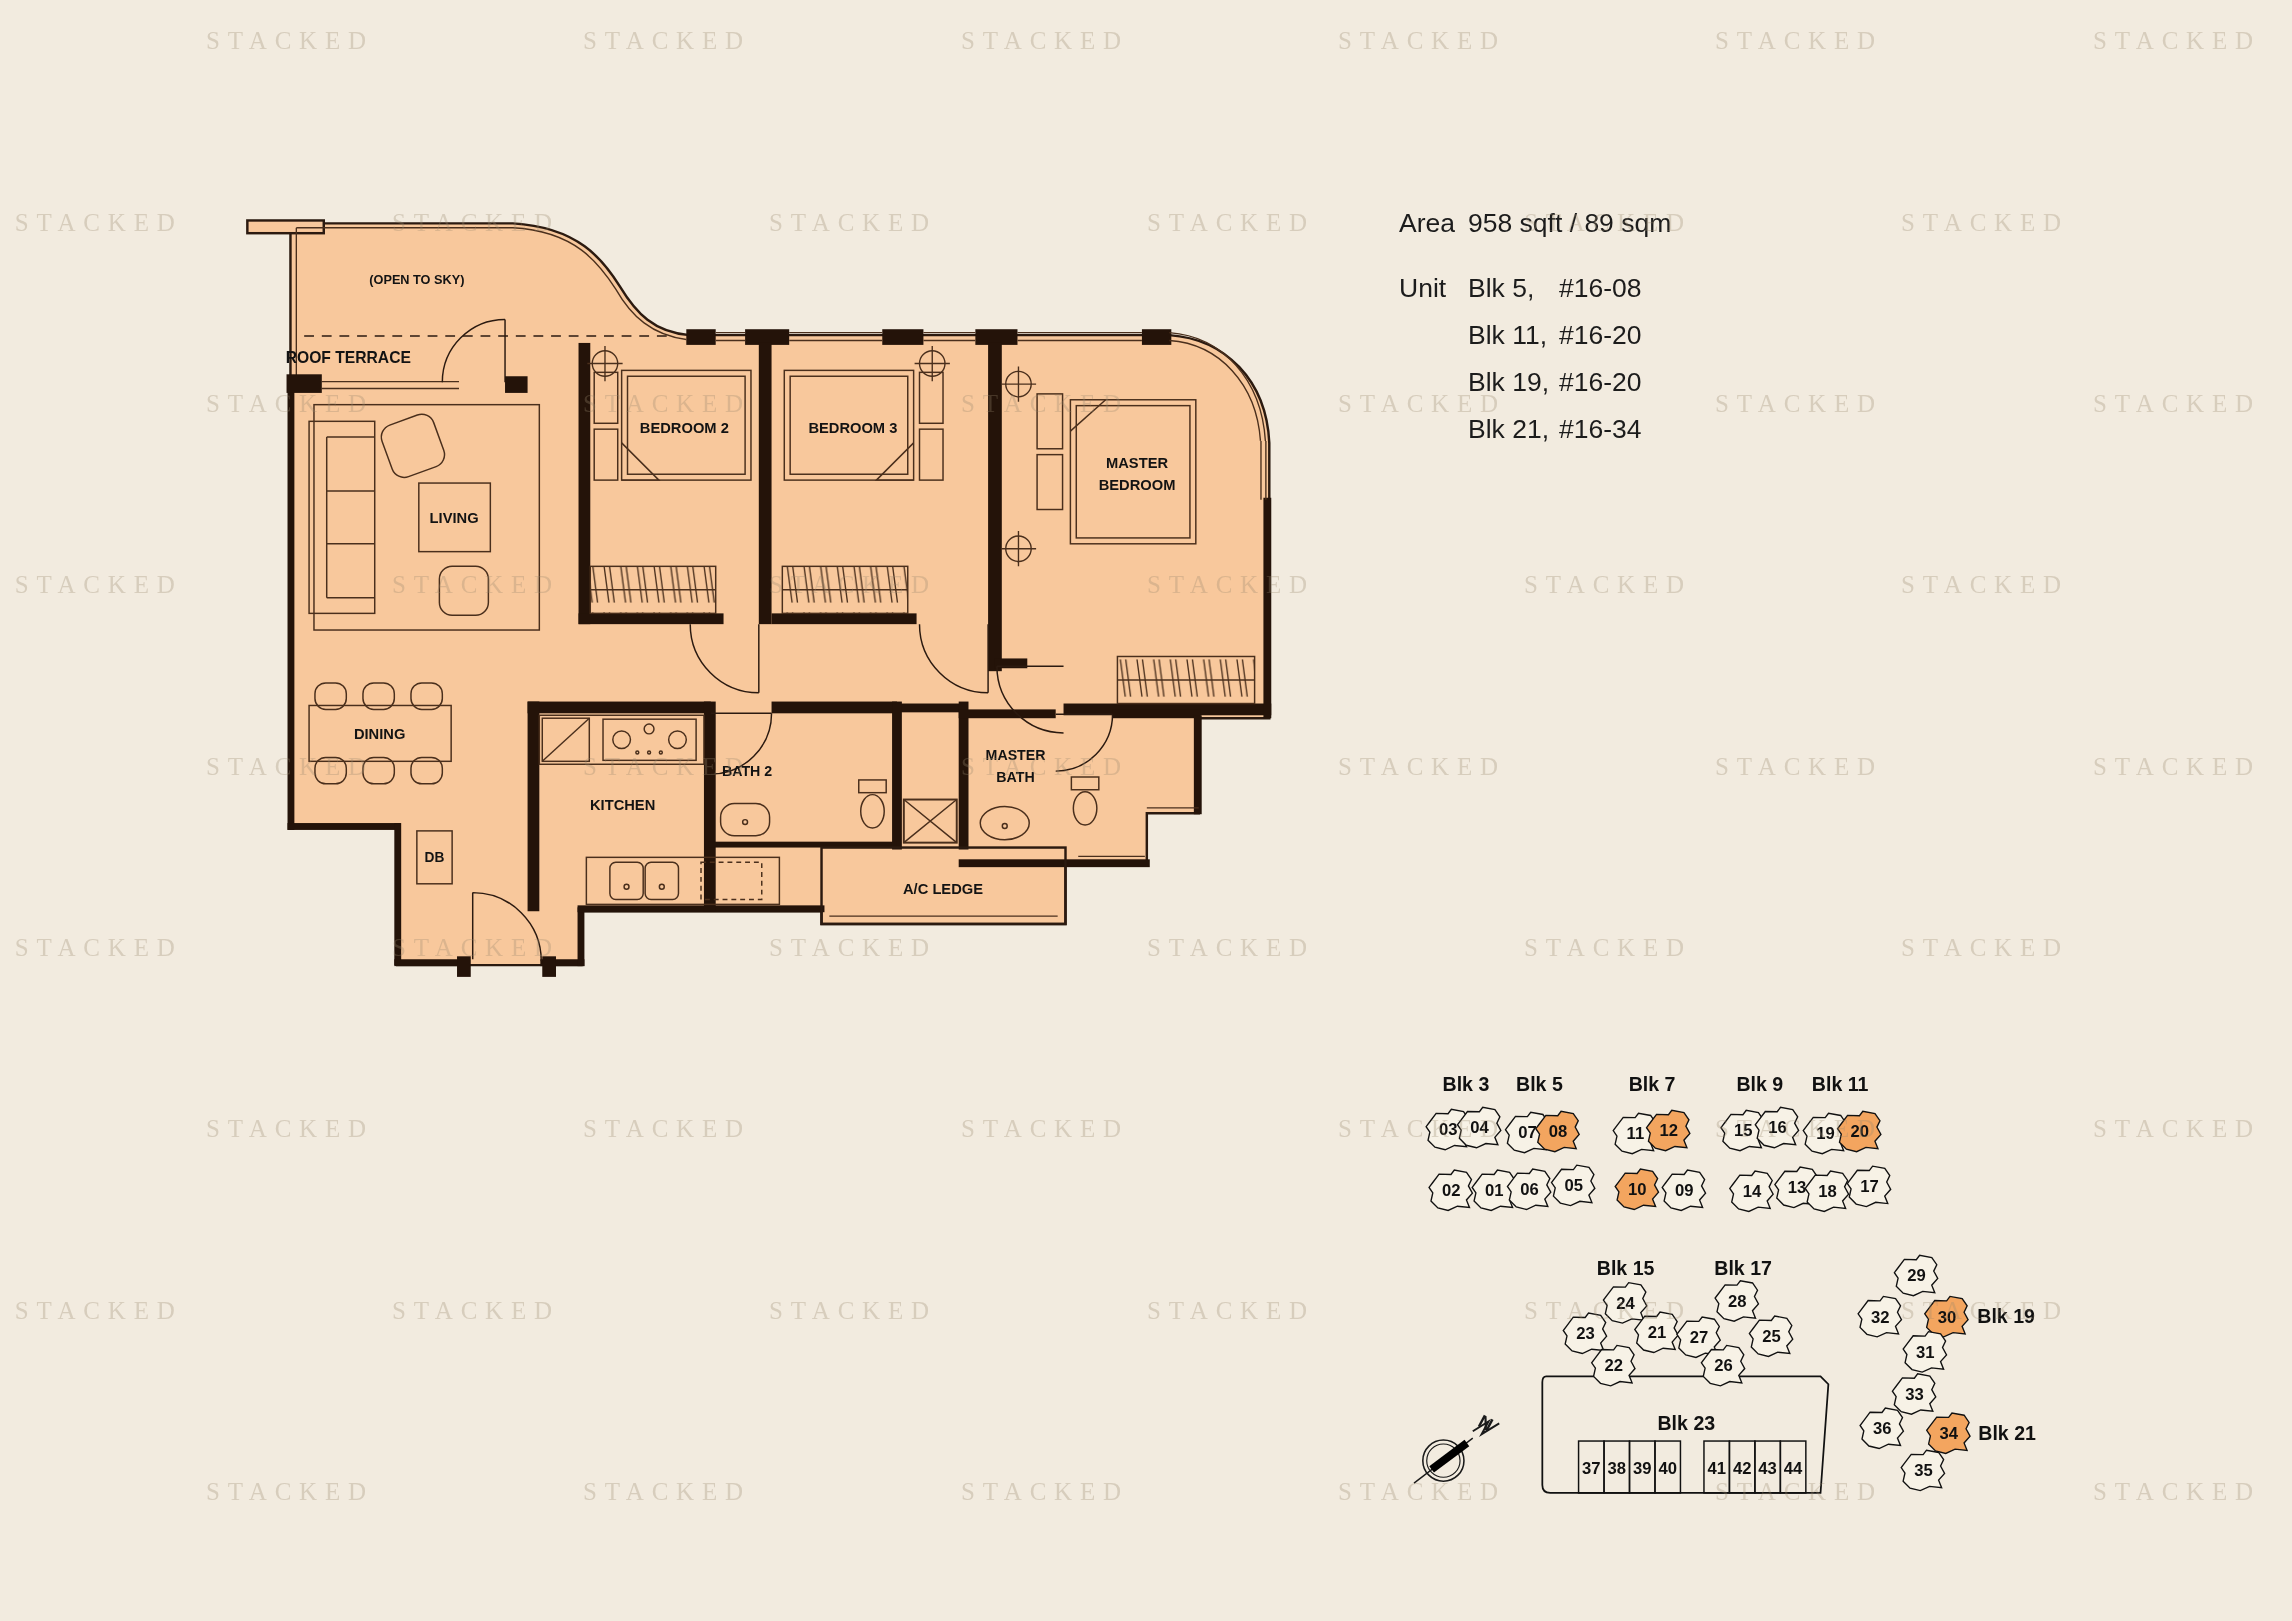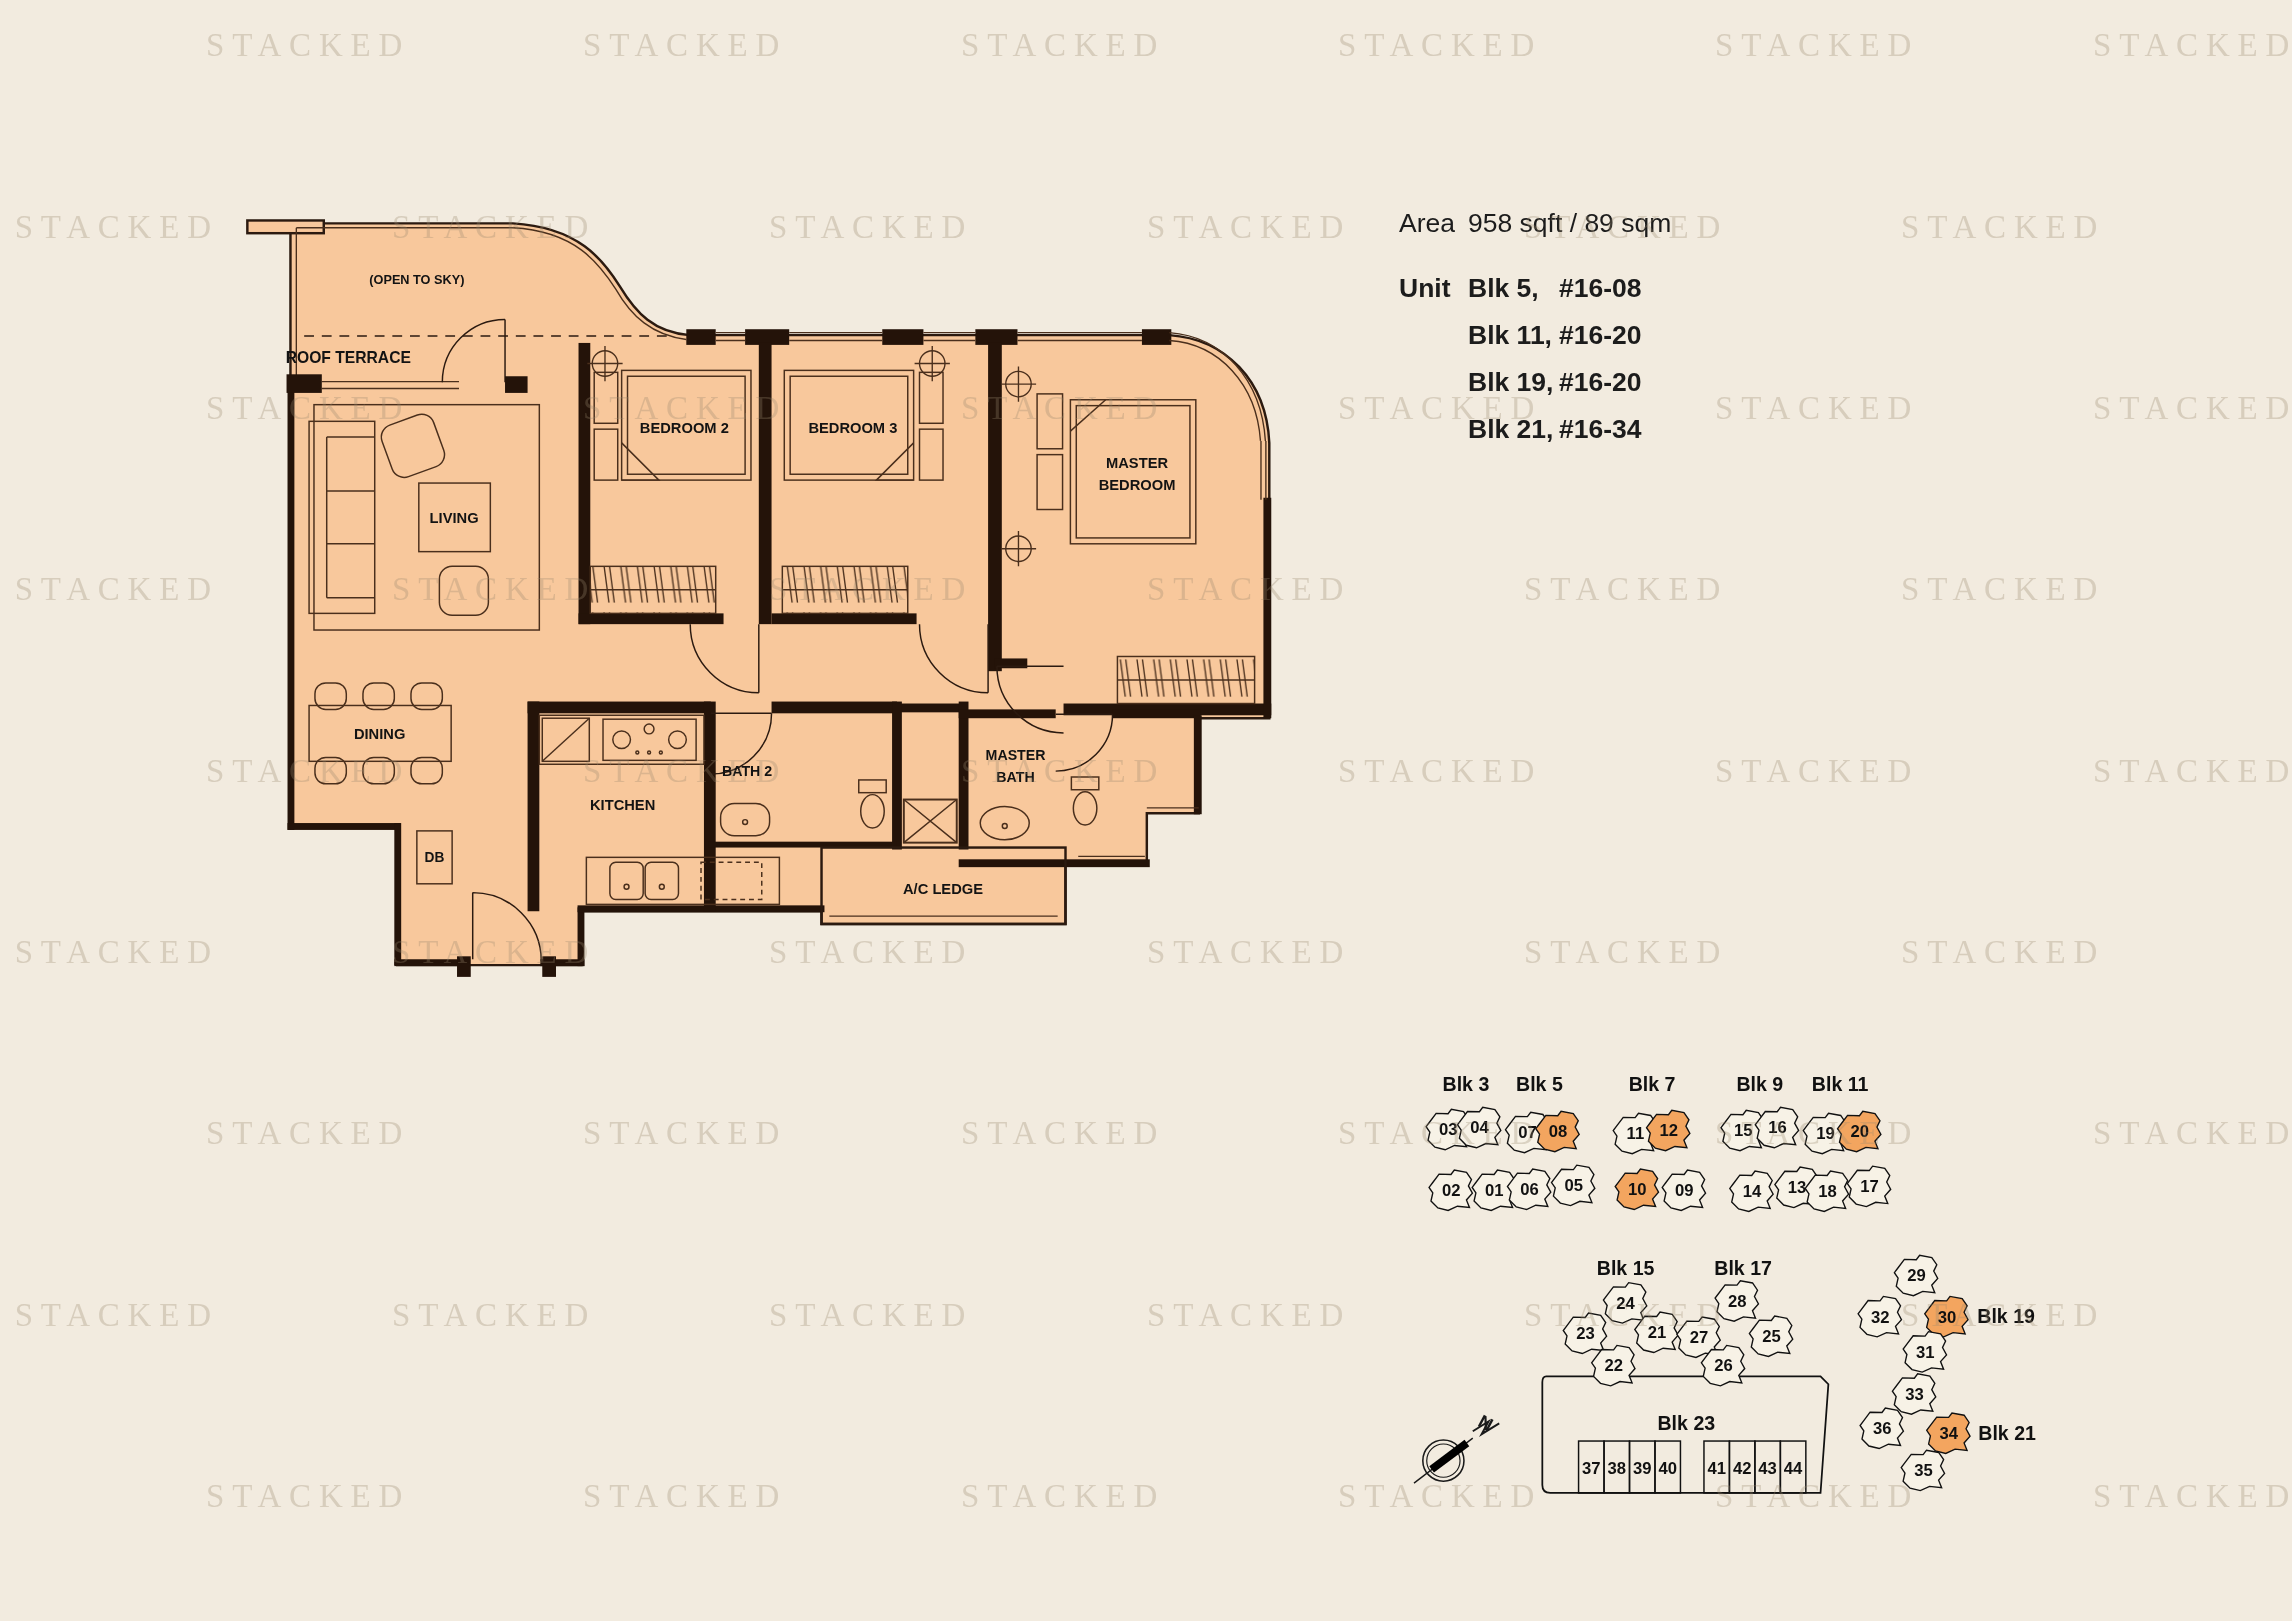--- a/index.html
+++ b/index.html
@@ -5,34 +5,34 @@
   html,body{margin:0;padding:0;}
   body{
     width:2293px;height:1621px;position:relative;overflow:hidden;
     background:#f2ebdf;
     font-family:"Liberation Sans",sans-serif;
   }
   
   #watermarks{position:absolute;inset:0;pointer-events:none;z-index:5;}
   .wm{
     position:absolute;font-family:"Liberation Serif",serif;
-    font-size:33px;letter-spacing:7.8px;color:rgba(152,136,110,0.30);
+    font-size:25px;letter-spacing:7.8px;color:rgba(152,136,110,0.30);
     white-space:nowrap;
   }
   
   #plan{position:absolute;left:167px;top:137px;z-index:2;}
   .room-label{font-family:"Liberation Sans",sans-serif;font-weight:bold;fill:#131313;}
   
   #info{position:absolute;left:1399px;top:208px;width:882px;color:#1c1c1c;z-index:2;}
   #info .title{font-size:46px;font-weight:500;letter-spacing:1px;margin:0 0 29px 0;}
   #info .arearow{font-size:26.5px;display:flex;}
   #info .arearow .lab{width:69px;flex:0 0 69px;}
   #info .note{font-size:22.5px;margin-top:5.9px;}
   #info .unitblock{margin-top:25.5px;font-size:26.5px;}
-  #info .unitrow{display:flex;line-height:47px;font-weight:bold;}
+  #info .unitrow{display:flex;line-height:47px;}
   #info .unitrow .lab{width:69px;flex:0 0 69px;}
   #info .unitrow .blk{width:91px;flex:0 0 91px;}
   
   #site{position:absolute;left:1397px;top:1059px;z-index:2;}
   .blk-label{font-family:"Liberation Sans",sans-serif;font-weight:bold;font-size:20px;fill:#111;}
   .unit-no{font-family:"Liberation Sans",sans-serif;font-weight:bold;font-size:17px;fill:#111;text-anchor:middle;}
 </style>
 </head>
 <body>
 

